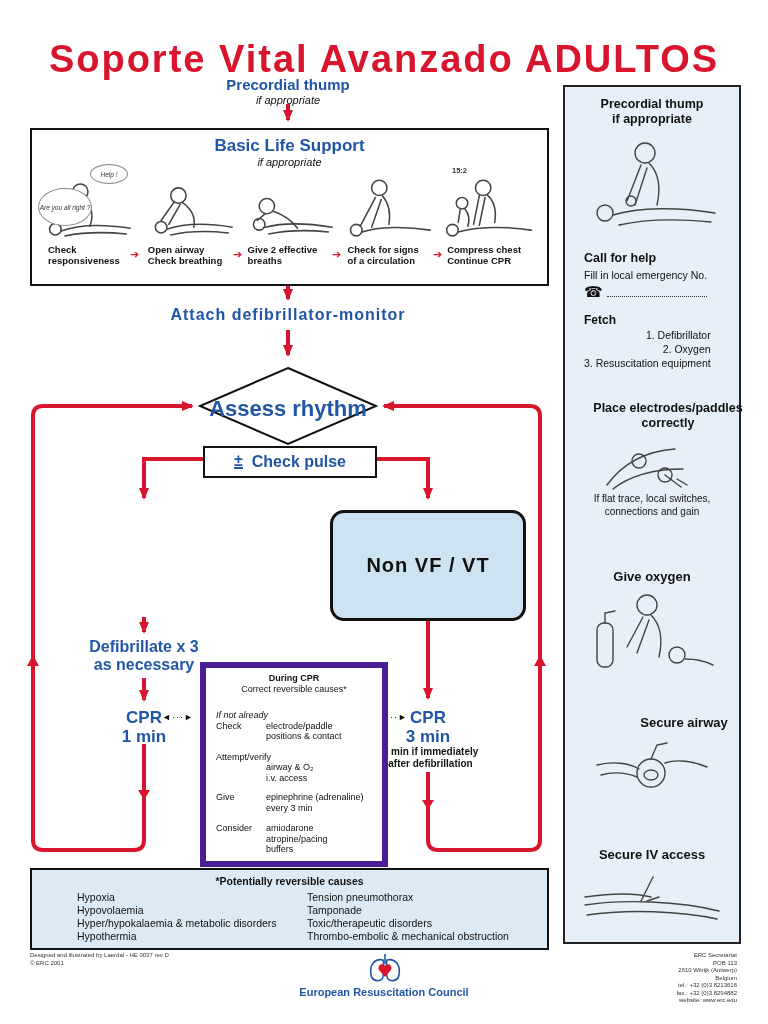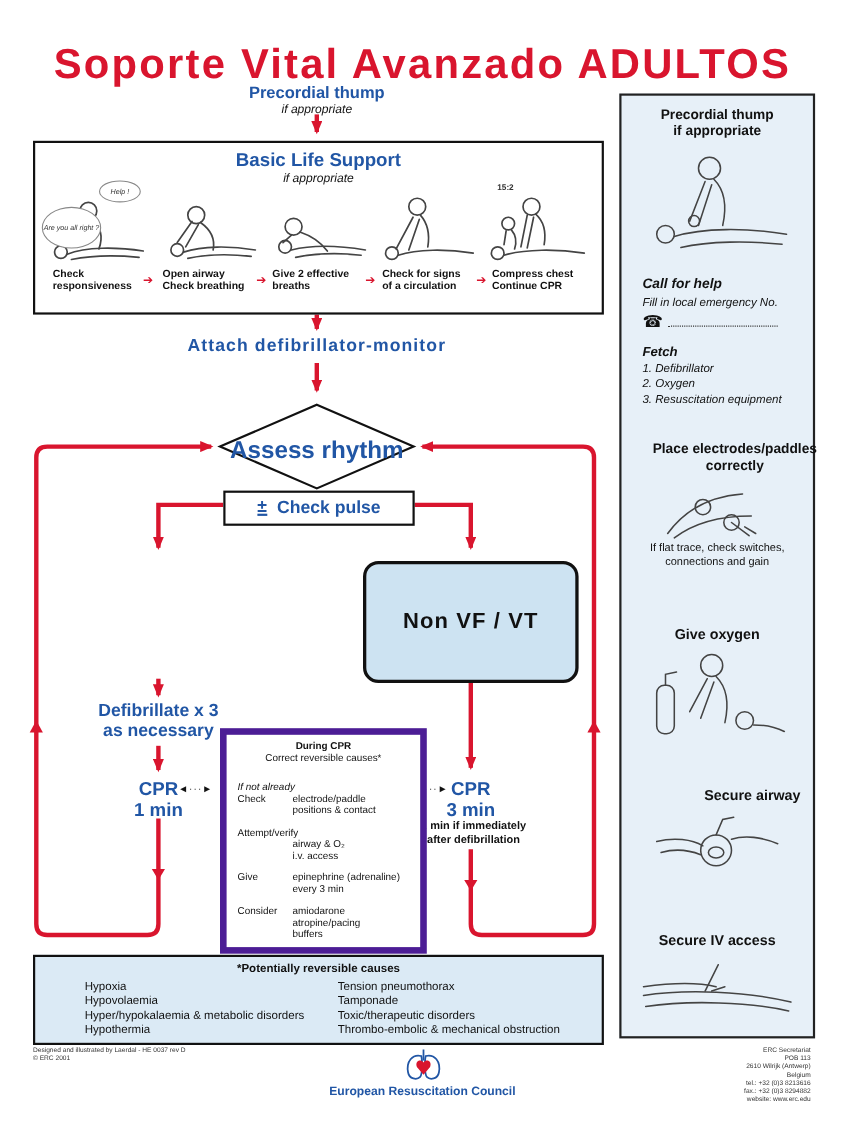--- a/index.html
+++ b/index.html
@@ -40,21 +40,21 @@
   .d-lab{width:50px;flex-shrink:0;}
   .d-ind{margin-left:50px;}
   .gap{height:9px;}
   .reversible{left:30px;top:868px;width:515px;height:78px;background:#dbeaf5;border:2px solid #111;}
   .rev-title{text-align:center;font-size:10.5px;font-weight:bold;margin-top:5px;}
   .rev-cols{display:flex;margin-top:4px;font-size:10.5px;line-height:13px;}
   .rev-left{width:230px;margin-left:45px;}
   .sidebar{left:563px;top:85px;width:174px;height:855px;background:#e7f0f8;border:2px solid #222;}
   .sb{position:absolute;width:174px;text-align:center;}
   .sb-title{font-size:12.5px;font-weight:bold;line-height:15px;}
-  .sb-left{position:absolute;left:19px;text-align:left;font-style:italic;}
+  .sb-left{position:absolute;left:19px;text-align:right;}
   .sb-body{font-size:10.5px;line-height:14px;}
   .dotline{display:inline-block;width:100px;border-bottom:1.5px dotted #333;height:12px;margin-left:4px;}
   .phone{font-size:15px;color:#111;}
   .sb-note{font-size:10px;line-height:12.5px;}
   .footer-tiny{font-size:6px;line-height:7.5px;color:#333;}
   .org-name{left:254px;top:986px;width:260px;text-align:center;font-size:11px;font-weight:bold;color:#2156a5;}
 </style>
 </head>
 <body>
 
@@ -275,21 +275,21 @@
     </div>
     <svg class="fig2" style="position:absolute;left:38px;top:348px;" width="100" height="56" viewBox="0 0 100 56">
       <path d="M4,50 C20,28 44,16 72,14"></path>
         <path d="M10,54 C28,40 52,34 80,34"></path>
       <circle cx="36" cy="26" r="7"></circle>
         <circle cx="62" cy="40" r="7"></circle>
       <path d="M62,40 L78,52"></path>
         <path d="M74,44 L84,50"></path>
     </svg>
     <div class="sb sb-note" style="top:406px;">
-      <span>If flat trace, check switches,</span><br><span>connections and gain</span>
+      <span>If flat trace, local switches,</span><br><span>connections and gain</span>
     </div>
     <div class="sb sb-title" style="top:482px;font-size:13px;">Give oxygen</div>
     <svg class="fig2" style="position:absolute;left:24px;top:502px;" width="126" height="96" viewBox="0 0 126 96">
       <rect x="8" y="34" width="16" height="44" rx="7"></rect>
         <path d="M16,34 L16,24 L26,22"></path>
       <circle cx="58" cy="16" r="10"></circle>
         <path d="M62,26 C72,36 74,50 70,68"></path>
         <path d="M54,28 L38,58"></path>
         <path d="M60,31 L48,64"></path>
       <circle cx="88" cy="66" r="8"></circle>

